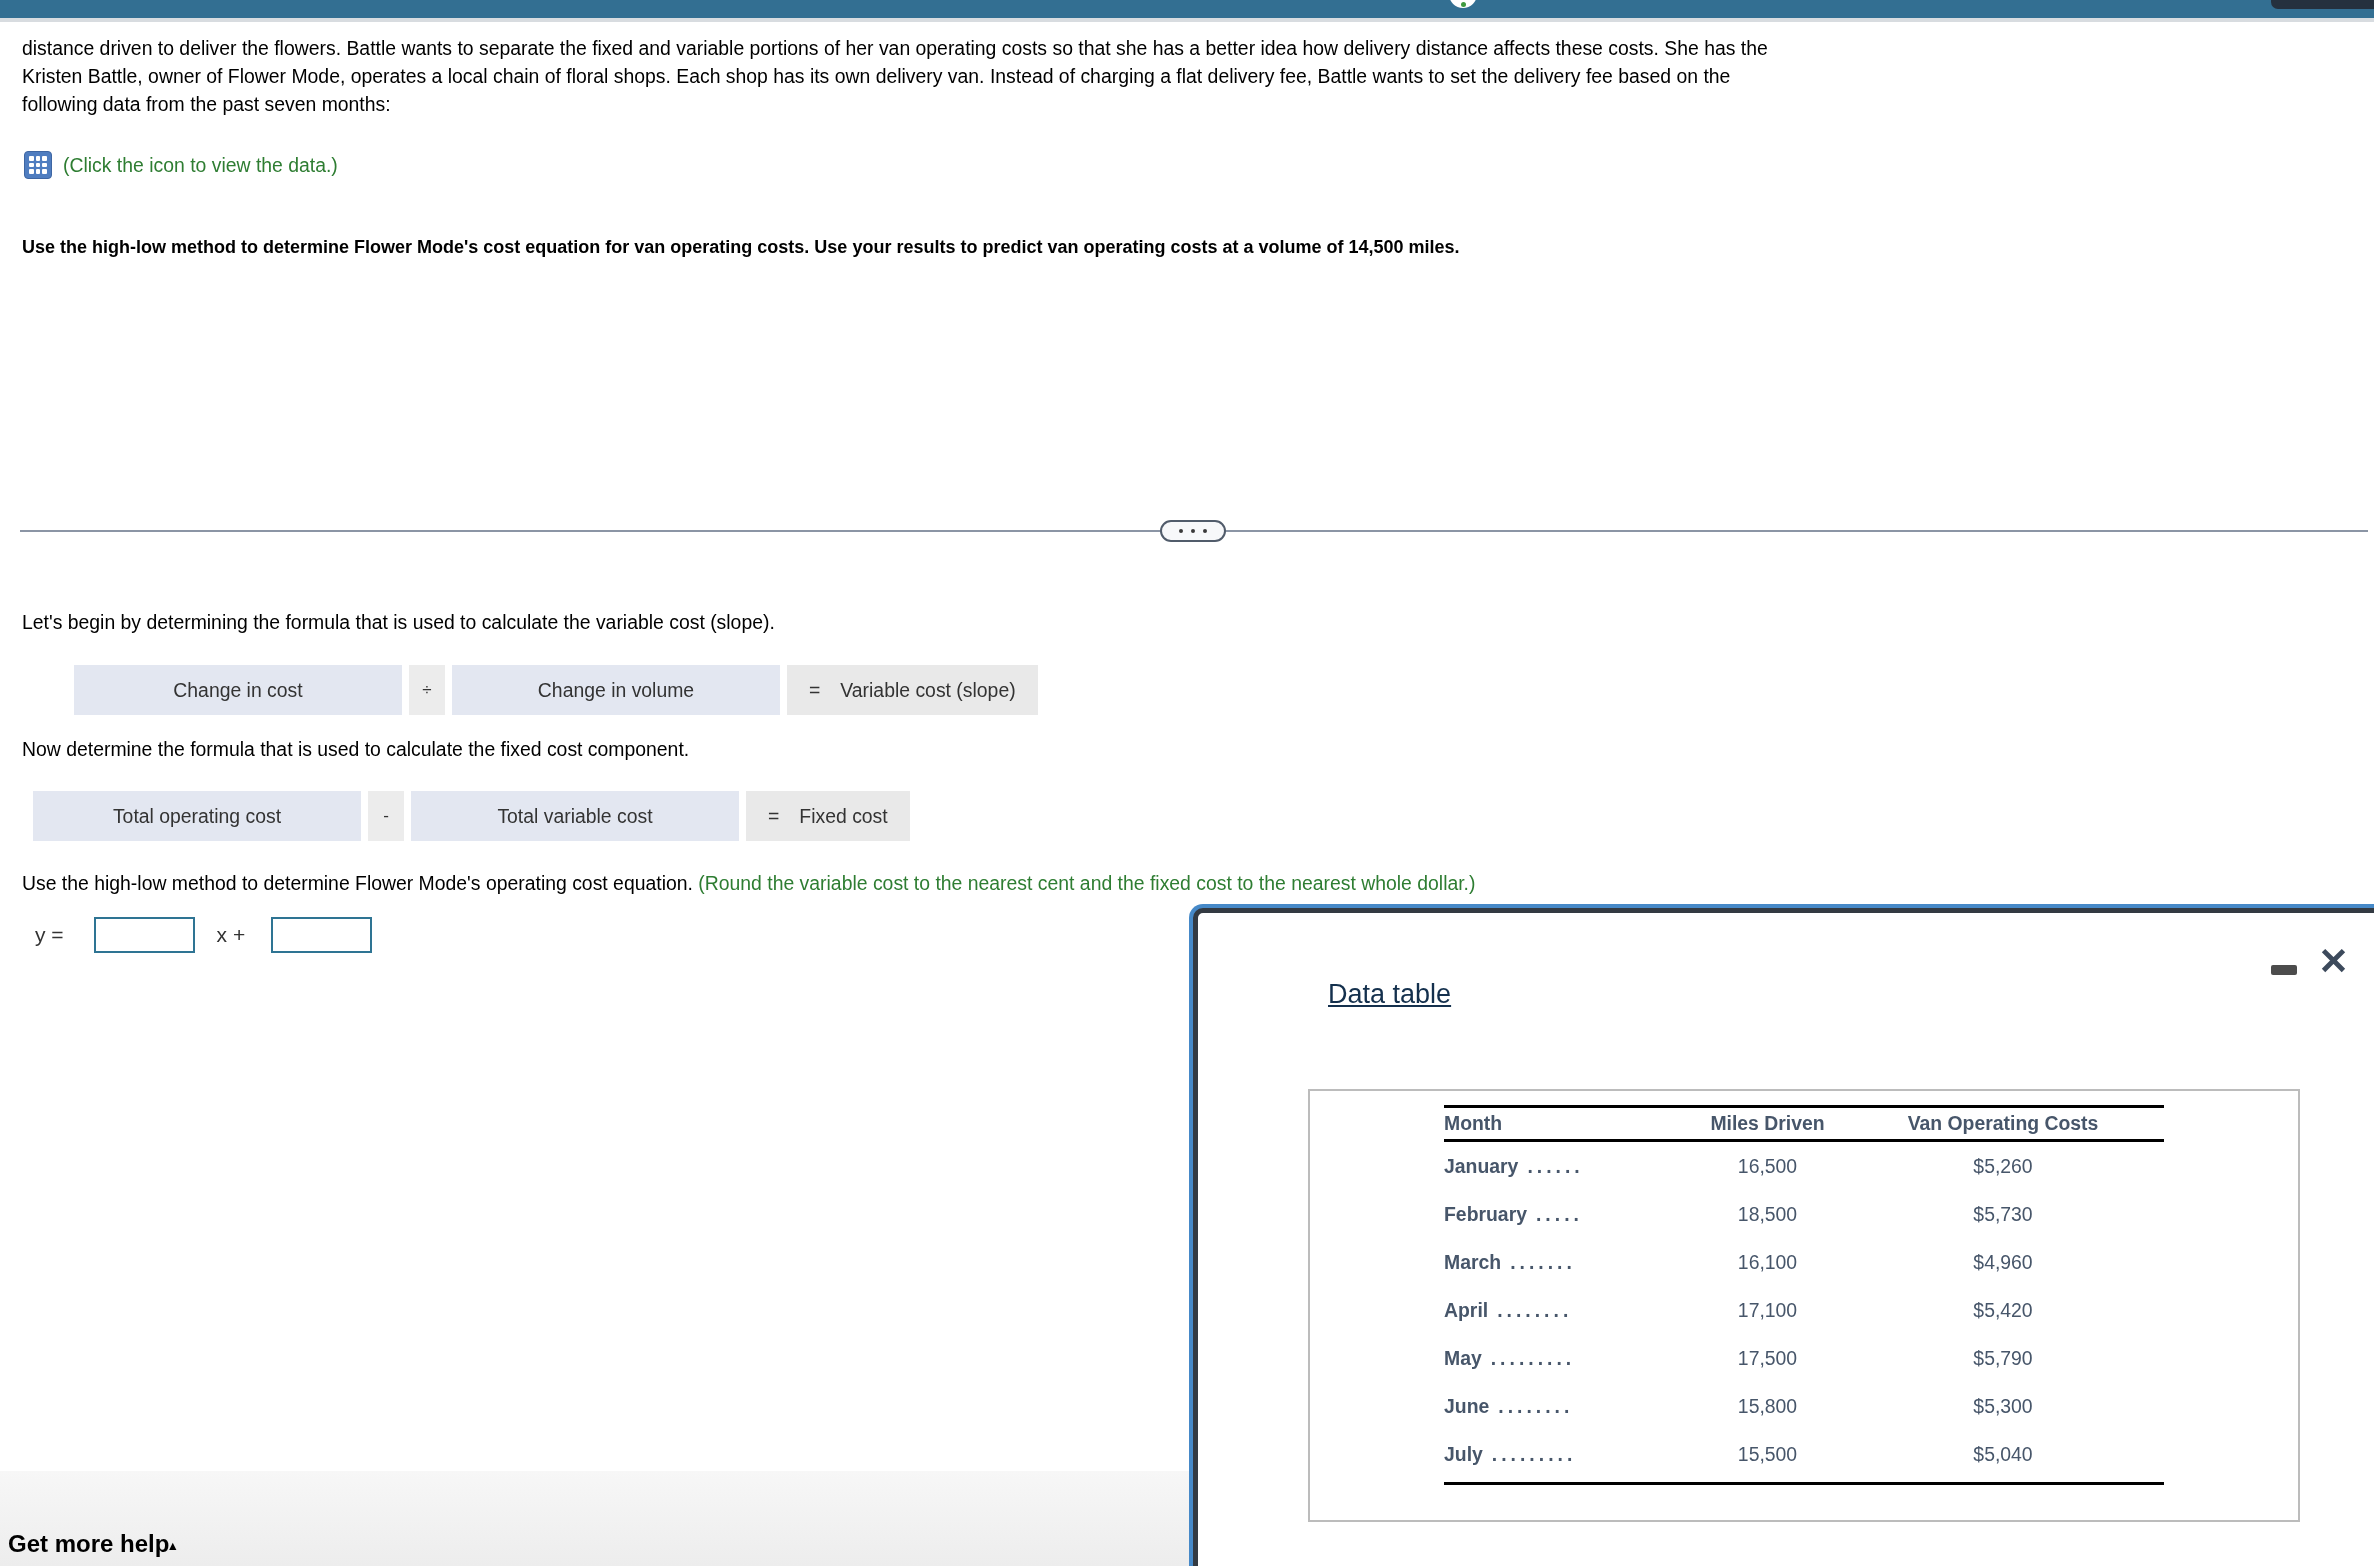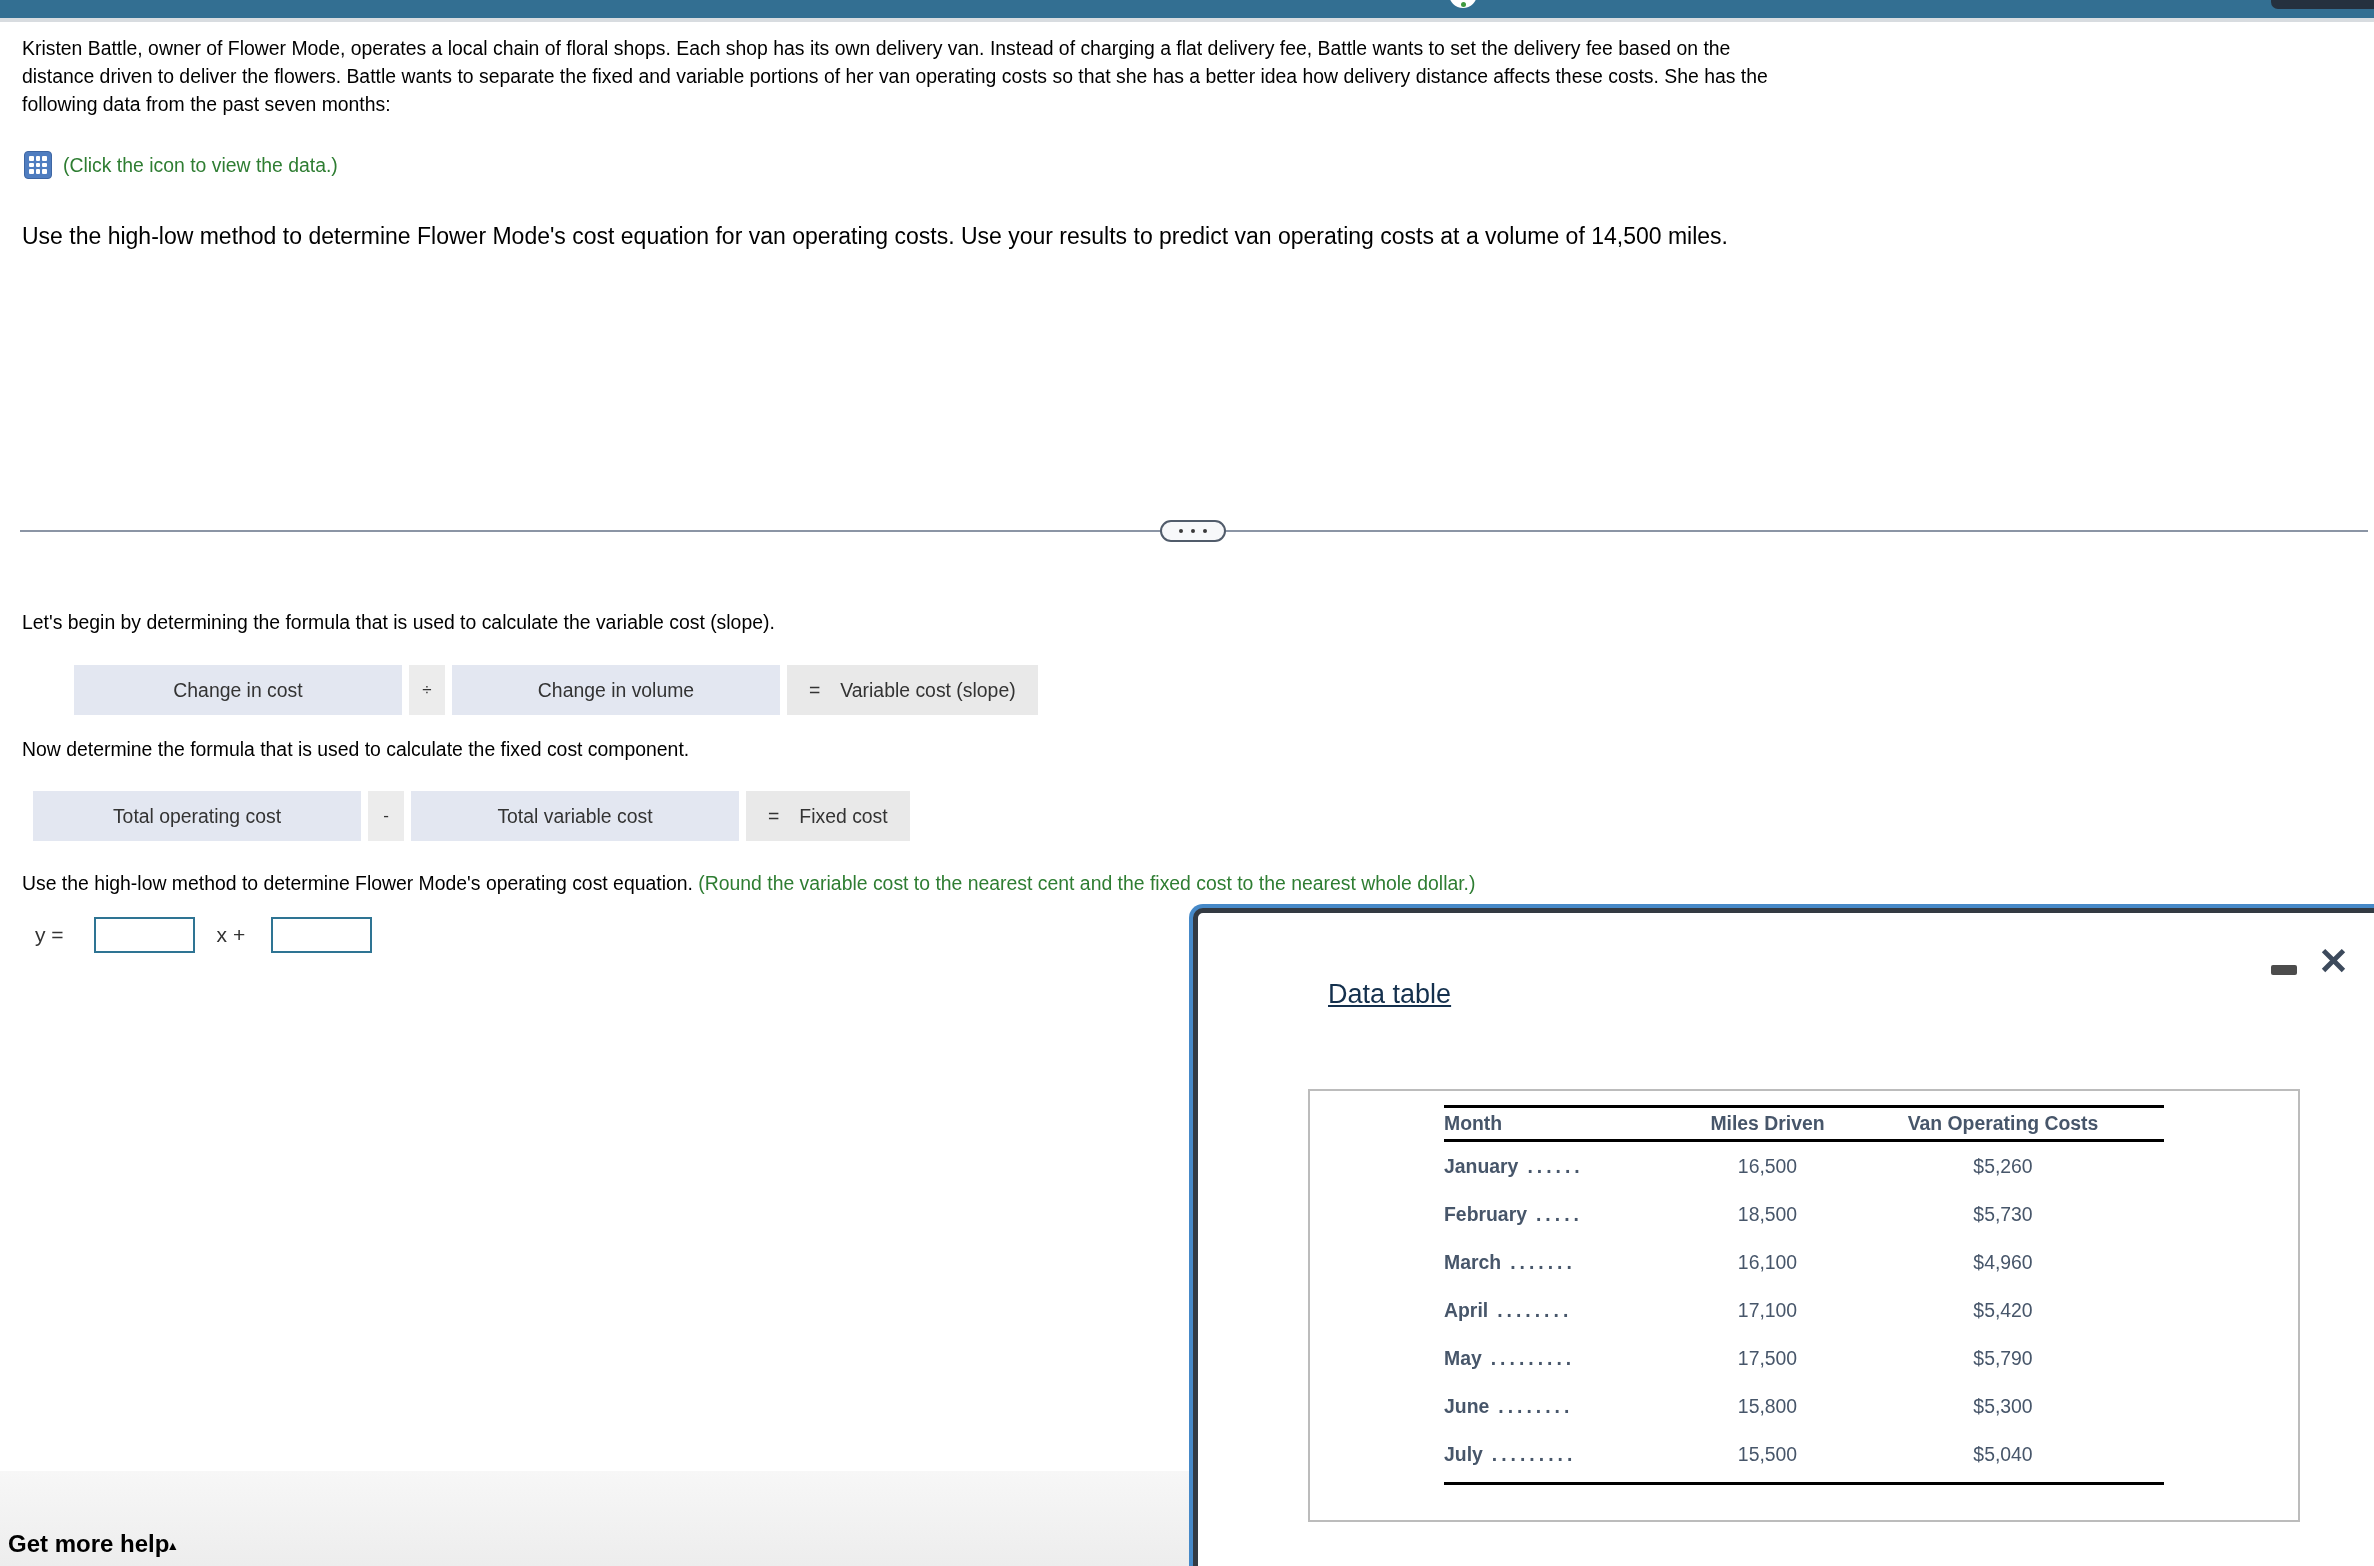--- a/index.html
+++ b/index.html
@@ -25,21 +25,21 @@
   .para span { display:block; white-space:nowrap; }
 
   .data-link-row { position:absolute; left:24px; top:151px; display:flex;
     align-items:center; gap:11px; }
   .table-icon { width:28px; height:28px; background:#4f7dc0; border:1px solid #3e66a3;
     border-radius:4px; display:grid; grid-template-columns:repeat(3,1fr);
     grid-template-rows:repeat(3,1fr); gap:2px; padding:4px; cursor:pointer; }
   .table-icon i { background:#fff; border-radius:1px; }
   .green-link { color:#2e7d32; font-size:19.4px; text-decoration:none; cursor:pointer; }
 
-  .instruction { position:absolute; left:22px; top:223px; font-size:23px; white-space:nowrap; }
+  .instruction { position:absolute; left:22px; top:237px; font-size:18px; white-space:nowrap;font-weight:bold; }
 
   
   .divider { position:absolute; left:20px; top:530px; width:2348px; height:0;
     border-top:2px solid #8b95a5; }
   .pill-btn { position:absolute; left:1160px; top:520px; width:66px; height:22px;
     background:#f7f8fa; border:2px solid #515c6b; border-radius:12px;
     display:flex; align-items:center; justify-content:center; gap:8px; cursor:pointer; }
   .pill-btn .dot { width:4px; height:4px; border-radius:50%; background:#3a3a3a; }
 
   
@@ -101,22 +101,22 @@
 <div class="screen">
 
   <div class="topbar">
     <div class="topbar-circle">
         <span class="gdot"></span>
       </div>
     <div class="topbar-notch"></div>
   </div>
 
   <div class="para">
+    <span>distance driven to deliver the flowers. Battle wants to separate the fixed and variable portions of her van operating costs so that she has a better idea how delivery distance affects these costs. She has the</span>
     <span>Kristen Battle, owner of Flower Mode, operates a local chain of floral shops. Each shop has its own delivery van. Instead of charging a flat delivery fee, Battle wants to set the delivery fee based on the</span>
-    <span>distance driven to deliver the flowers. Battle wants to separate the fixed and variable portions of her van operating costs so that she has a better idea how delivery distance affects these costs. She has the</span>
     <span>following data from the past seven months:</span>
   </div>
 
   <div class="data-link-row">
     <span class="table-icon">
       <i></i>
         <i></i>
         <i></i>
         <i></i>
         <i></i>

